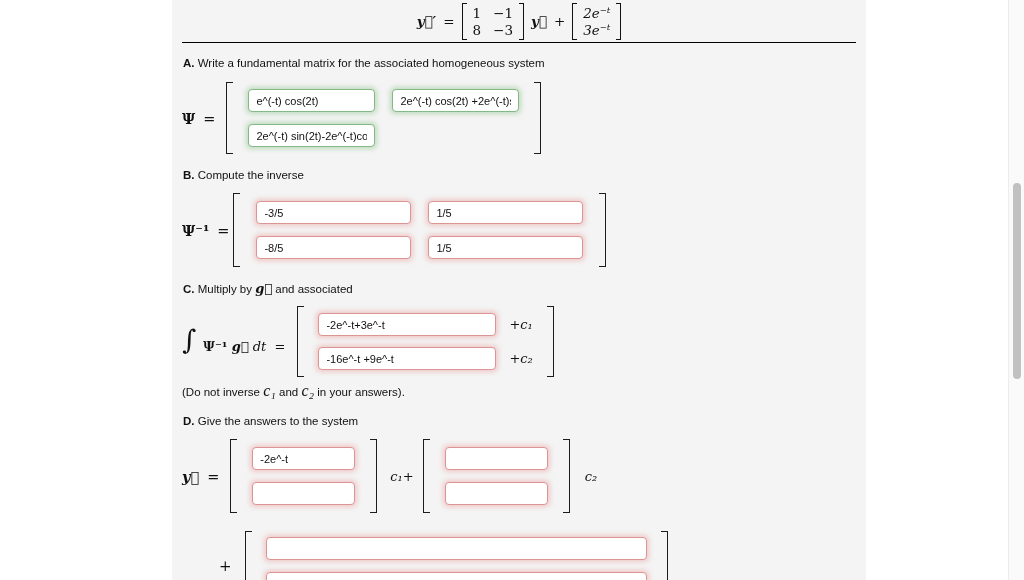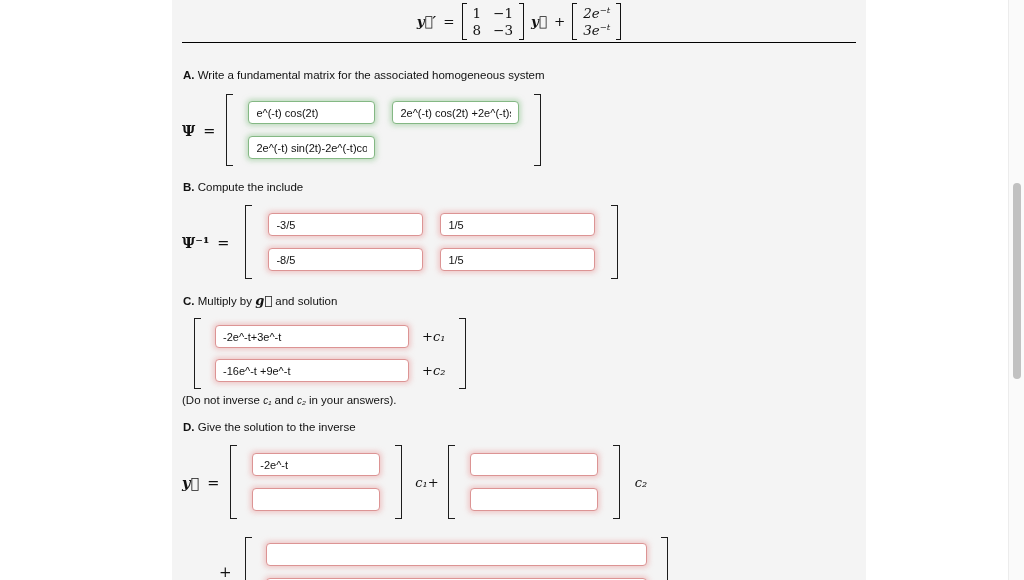--- a/index.html
+++ b/index.html
@@ -41,28 +41,28 @@
   .cols2 { grid-template-columns:auto auto; }
   .cols1 { grid-template-columns:auto; }
   .cellrow { display:flex; align-items:center; gap:13px; }
 
   input.ans { height:23px; background:#fff; border-radius:4px; outline:none;
               font-family:"Liberation Sans", sans-serif; font-size:11px; color:#111;
               padding:0 7px; }
   input.correct   { border:1px solid #84b884; box-shadow:0 0 5px 1.5px rgba(150,200,150,.55); }
   input.incorrect { border:1px solid #dc9494; box-shadow:0 0 5px 1.5px rgba(235,165,165,.55); }
 
-  .w127 { width:127px; } .w155 { width:155px; } .w182 { width:194px; }
-  .w128 { width:128px; } .w381 { width:381px; }
+  .w127 { width:127px; } .w155 { width:155px; } .w182 { width:178px; }
+  .w128 { width:103px; } .w381 { width:381px; }
 
   .mathsm { font-family:"DejaVu Serif", serif; font-size:13px; font-style:italic; white-space:nowrap; }
   .int-sign { font-family:"DejaVu Serif", serif; font-size:27px; font-weight:normal; font-style:normal;
               margin-right:7px; position:relative; top:-2px; }
   .note { font-size:11.5px; margin-top:5px; }
-  .note .mathc { font-family:Liberation Sans, sans-serif; font-style:italic; font-size:10px; }
+  .note .mathc { font-family:Liberation Serif, serif; font-style:italic; font-size:16px; }
 
   .plus-op { font-family:"DejaVu Serif", serif; font-size:15px; }
 
   
   .scrollbar-track { position:absolute; right:0; top:0; width:16px; height:580px;
                      background:#fafafa; border-left:1px solid #ececec; }
   .scrollbar-thumb { position:absolute; left:4px; top:183px; width:8px; height:196px;
                      background:#c1c1c1; border-radius:4px; }
 </style>
 </head>
@@ -92,82 +92,85 @@
           <span class="ital">2e⁻ᵗ</span>
           <span class="ital">3e⁻ᵗ</span>
         </span>
         <span class="eq-br r"></span>
       </span>
     </div>
   </div>
 
   <hr class="rule">
 
-  <div class="heading" style="margin-top:26px;">
+  <div class="heading" style="margin-top:14px;">
     <b>A.</b><span> Write a fundamental matrix for the associated homogeneous system</span>
   </div>
   <div class="row" style="margin-top:13px;">
     <span class="mlabel">
       <span>Ψ</span><span class="eqs">=</span>
     </span>
     <span class="amx" style="margin-left:11px;">
       <span class="amx-b l"></span>
       <span class="amx-cells cols2">
         <input class="ans correct w127" type="text" value="e^(-t) cos(2t)" style="">
         <input class="ans correct w127" type="text" value="2e^(-t) cos(2t) +2e^(-t)s" style="">
         <input class="ans correct w127" type="text" value="2e^(-t) sin(2t)-2e^(-t)cos" style="">
       </span>
       <span class="amx-b r"></span>
     </span>
   </div>
 
   <div class="heading" style="margin-top:15px;">
-    <b>B.</b><span> Compute the include</span>
+    <b>B.</b><span> Compute the inverse</span>
   </div>
   <div class="row" style="margin-top:12px;">
     <span class="mlabel">
       <span>Ψ⁻¹</span><span class="eqs">=</span>
     </span>
-    <span class="amx" style="margin-left:16px;">
+    <span class="amx" style="margin-left:4px;">
       <span class="amx-b l"></span>
       <span class="amx-cells cols2" style="padding:8px 16px;">
         <input class="ans incorrect w155" type="text" value="-3/5" style="">
         <input class="ans incorrect w155" type="text" value="1/5" style="">
         <input class="ans incorrect w155" type="text" value="-8/5" style="">
         <input class="ans incorrect w155" type="text" value="1/5" style="">
       </span>
       <span class="amx-b r"></span>
     </span>
   </div>
 
   <div class="heading" style="margin-top:14px;">
-    <b>C.</b><span> Multiply by </span><span class="mathsm" style="font-weight:bold;">g⃗</span><span> and solution</span>
+    <b>C.</b><span> Multiply by </span><span class="mathsm" style="font-weight:bold;">g⃗</span><span> and associated</span>
   </div>
   <div class="row" style="margin-top:10px;">
+    <span class="mathsm">
+      <span class="int-sign">∫</span><span style="font-style:normal; font-weight:bold;">Ψ⁻¹</span>&nbsp;<span style="font-weight:bold;">g⃗</span>&nbsp;<span>dt</span>&nbsp;&nbsp;<span style="font-style:normal;">=</span>
+    </span>
     <span class="amx" style="margin-left:12px;">
       <span class="amx-b l"></span>
       <span class="amx-cells cols1" style="padding:7px 14px; row-gap:11px;">
         <span class="cellrow">
           <input class="ans incorrect w182" type="text" value="-2e^-t+3e^-t" style="">
           <span class="mathsm">+c₁</span>
         </span>
         <span class="cellrow">
           <input class="ans incorrect w182" type="text" value="-16e^-t +9e^-t" style="">
           <span class="mathsm">+c₂</span>
         </span>
       </span>
       <span class="amx-b r"></span>
     </span>
   </div>
   <div class="note">
     <span>(Do not inverse </span><span class="mathc">c₁</span><span> and </span><span class="mathc">c₂</span><span> in your answers).</span>
   </div>
 
   <div class="heading" style="margin-top:15px;">
-    <b>D.</b><span> Give the solution to the inverse</span>
+    <b>D.</b><span> Give the answers to the system</span>
   </div>
   <div class="row" style="margin-top:12px;">
     <span class="mlabel" style="font-style:italic;">
       <span>y⃗</span><span class="eqs" style="font-style:normal;">=</span>
     </span>
     <span class="amx" style="margin-left:11px;">
       <span class="amx-b l"></span>
       <span class="amx-cells cols1" style="padding:8px 15px;">
         <input class="ans incorrect w128" type="text" value="-2e^-t" style="">
         <input class="ans incorrect w128" type="text" value="" style="">

